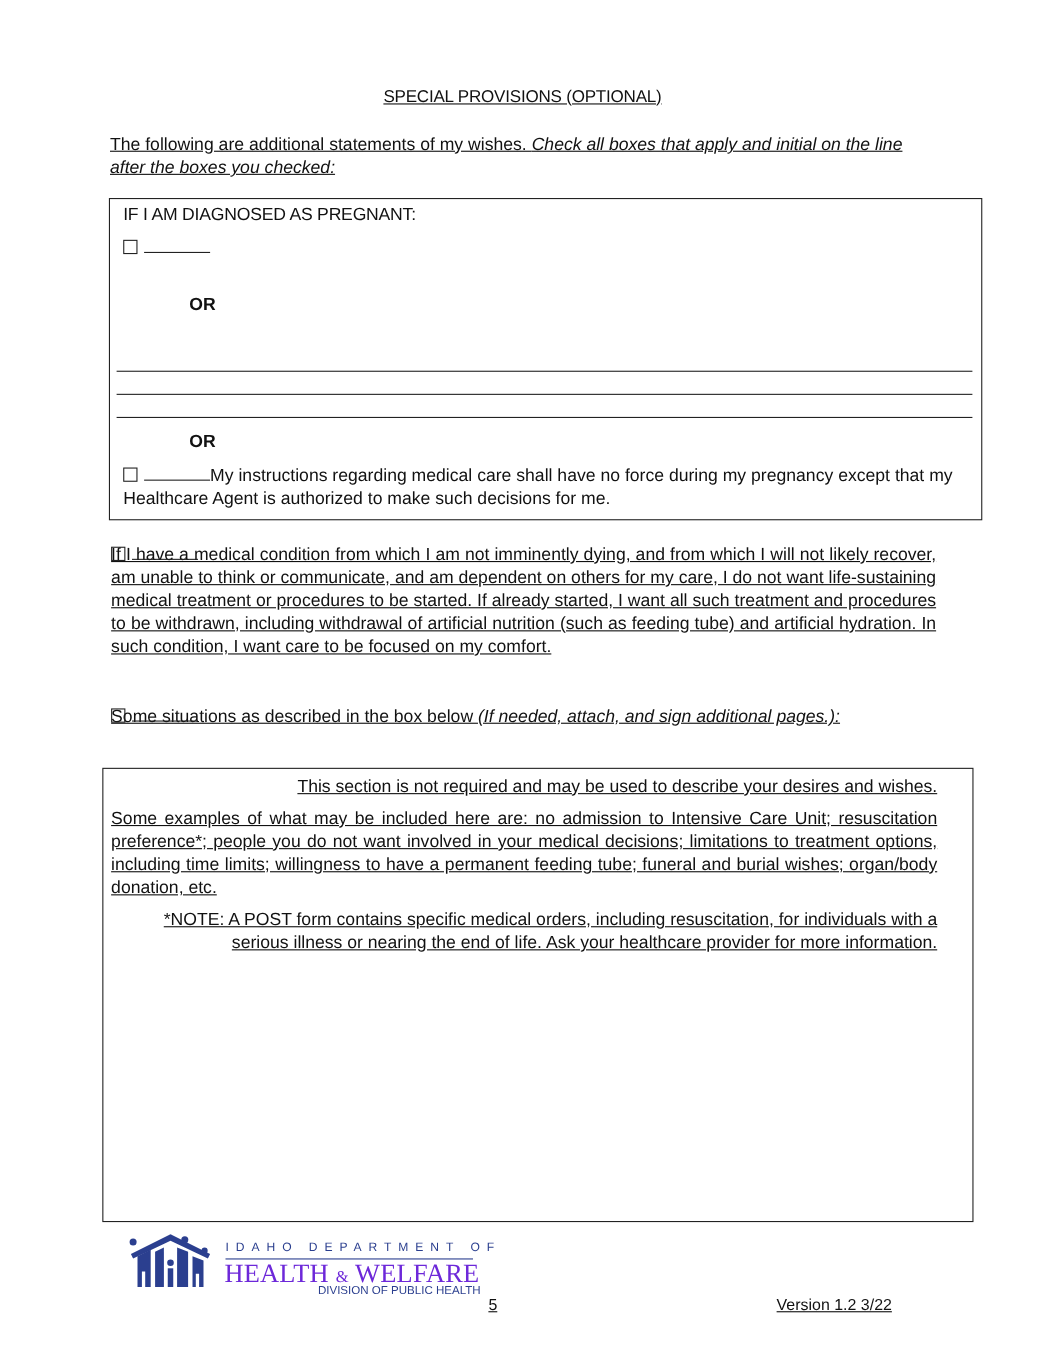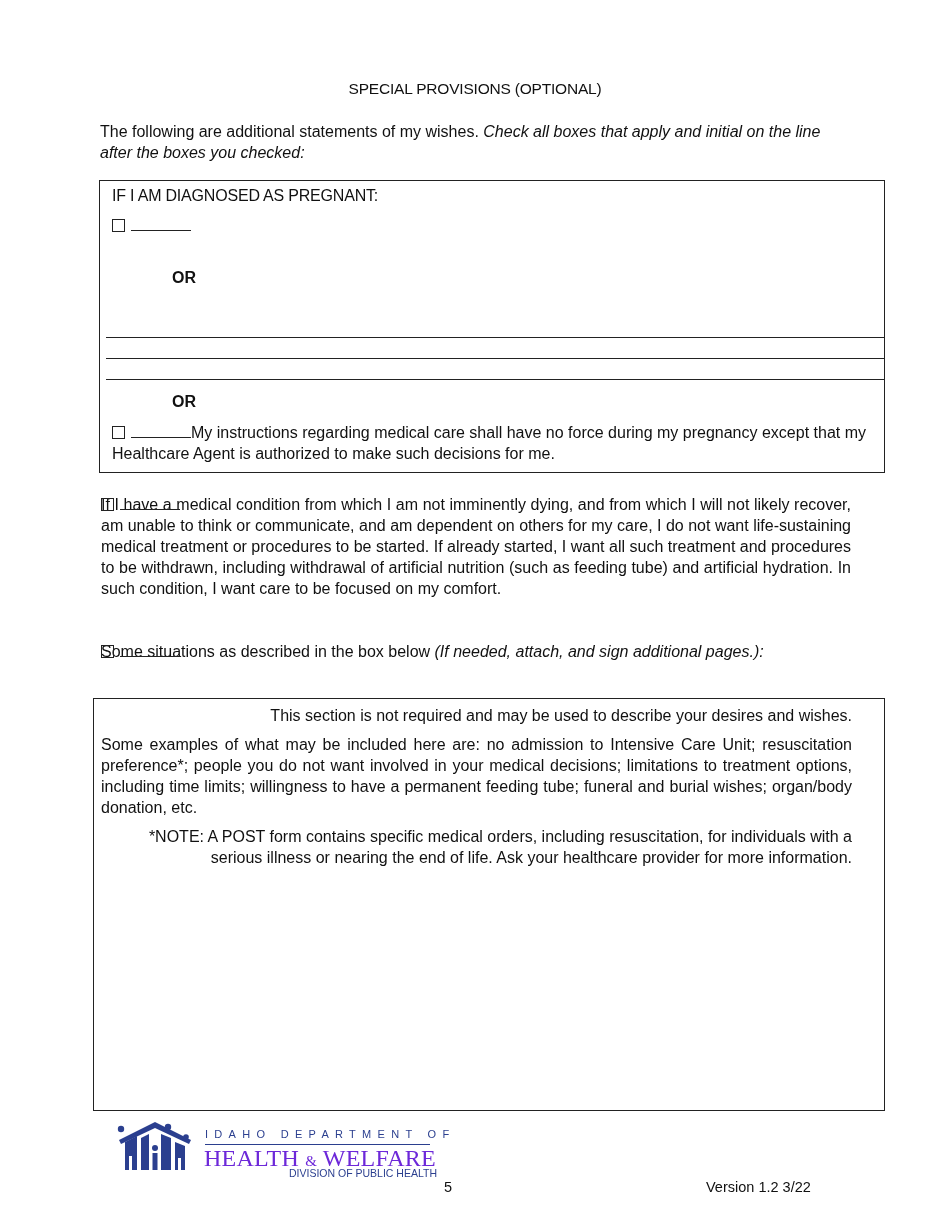--- a/index.html
+++ b/index.html
@@ -1,24 +1,24 @@
 <!DOCTYPE html>
 <html><head>
 <meta charset="utf-8">
 <style>
   html, body { margin: 0; padding: 0; background: #ffffff; }
   body {
     width: 950px; height: 1230px; position: relative; overflow: hidden;
     font-family: "Liberation Sans", sans-serif; color: #111; font-size: 16px;
   }
-  .abs { position: absolute; }
+  .abs { position: absolute; text-decoration: underline; }
   .title { top: 80px; left: 0; width: 950px; text-align: center; font-size: 15.5px; letter-spacing: -0.2px; }
   .intro { top: 121px; left: 100px; width: 752px; font-size: 16px; line-height: 21px; }
   .intro i { font-style: italic; }
-  .box1 { top: 180px; left: 99px; width: 784px; height: 291px; border: 1px solid #222; }
+  .box1 { top: 180px; left: 99px; width: 784px; height: 291px; border: 1px solid #222; padding-left: 8px; }
   .box1 .heading { position: absolute; top: 6px; left: 12px; font-size: 16px; letter-spacing: -0.2px; }
   .line { position: absolute; left: 12px; font-size: 16px; line-height: 21px; white-space: nowrap; }
   .wrap { white-space: normal; width: 760px; }
   .or { position: absolute; left: 72px; font-weight: bold; font-size: 16px; }
   .rule { position: absolute; left: 6px; width: 778px; height: 0; border-top: 1px solid #222; }
   .cb { display: inline-block; width: 11px; height: 11px; border: 1px solid #222; vertical-align: -1px; margin-right: 6px; }
   .cb.inl { margin-right: 3px; margin-left: 1px; }
   .blank { display: inline-block; width: 60px; border-bottom: 1px solid #222; height: 12px; vertical-align: baseline; }
   .item { left: 101px; width: 750px; font-size: 16px; line-height: 21px; }
   .item .mark { position: absolute; left: 0; top: 0; white-space: nowrap; }

